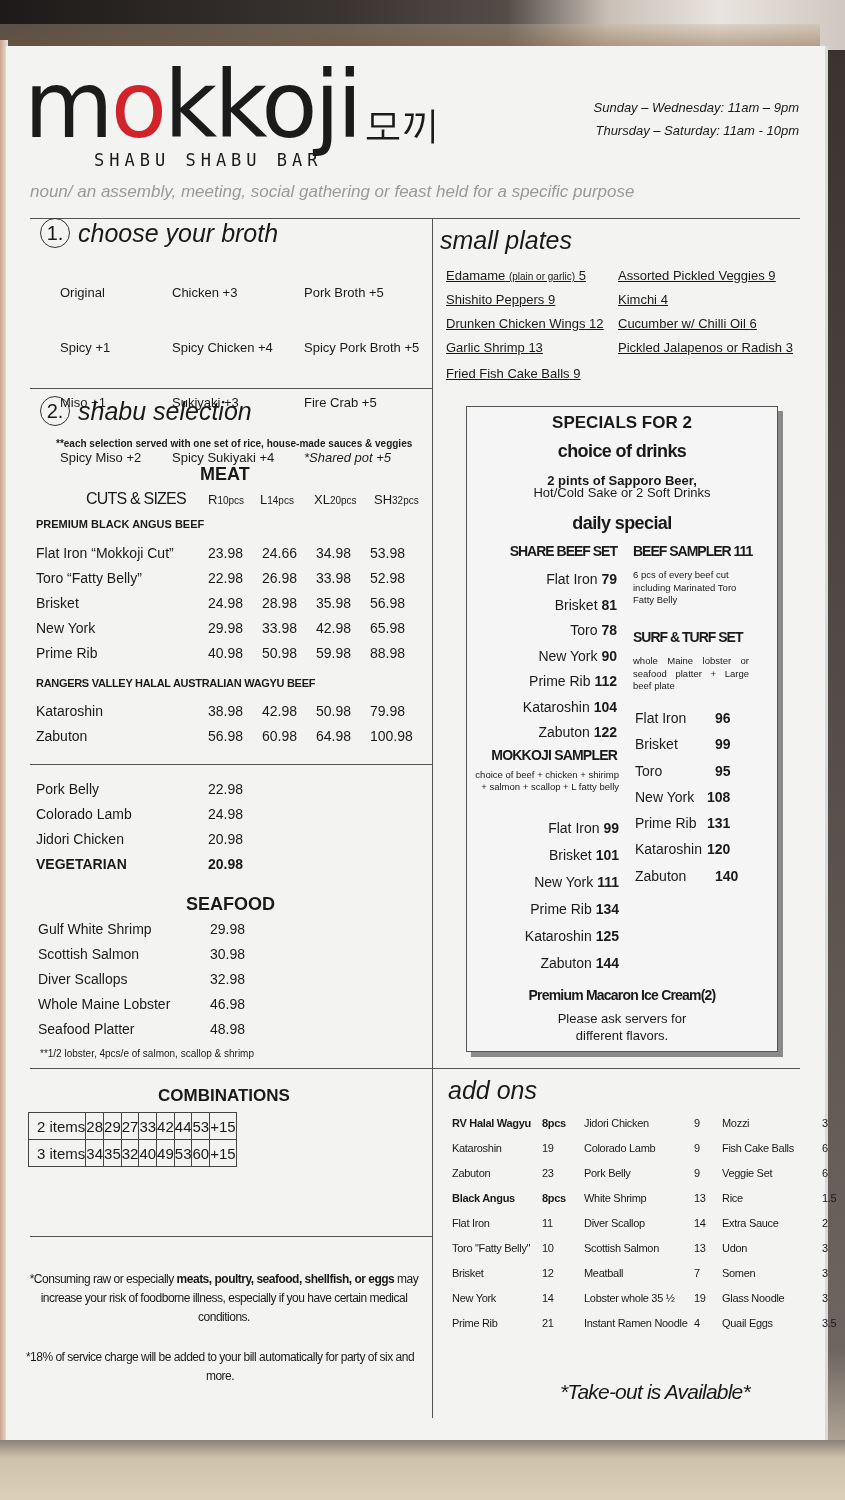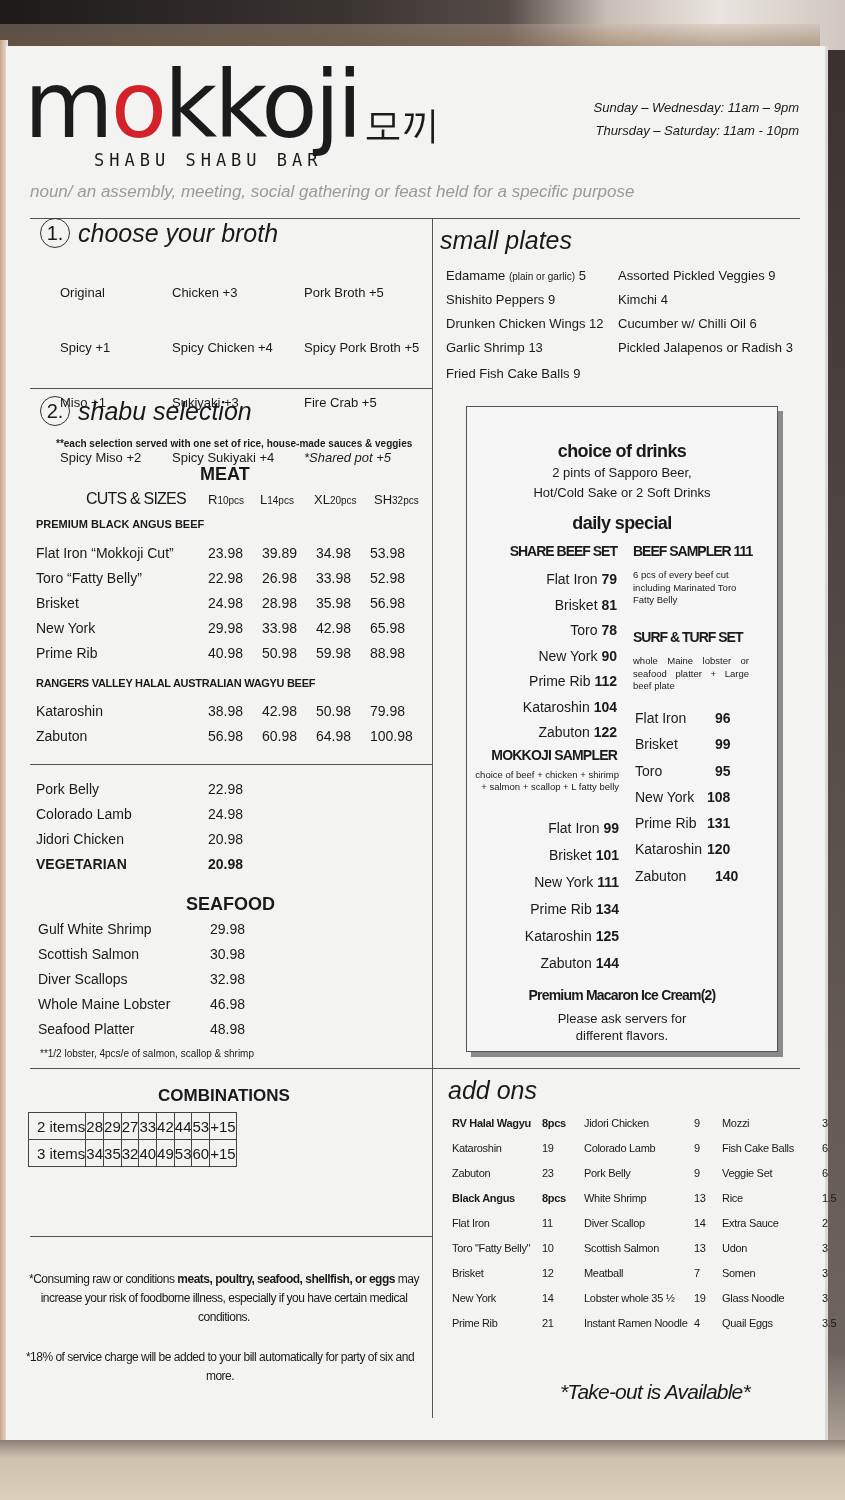--- a/index.html
+++ b/index.html
@@ -36,21 +36,21 @@
   .vline { position: absolute; width: 1px; background: #555; }
 
   .section-title { font-size: 25px; font-style: italic; display: flex; align-items: center; gap: 8px; }
   .num-circle { width: 30px; height: 30px; border: 1px solid #333; border-radius: 50%; display: inline-flex; align-items: center; justify-content: center; font-style: normal; font-size: 20px; }
 
   .broth-grid { left: 54px; top: 216px; display: grid; grid-template-columns: 112px 132px 140px; row-gap: 13px; font-size: 13px; }
   .broth-grid span { height: 19px; margin-top: 23px; }
 
   .small-plates-title { left: 434px; top: 180px; font-size: 25px; font-style: italic; }
   .sp-grid { left: 440px; top: 222px; display: grid; grid-template-columns: 172px 190px; row-gap: 7px; font-size: 13px; }
-  .sp-grid span { height: 17px; }
+  .sp-grid span { height: 17px; text-decoration: underline; }
   .tiny { font-size: 10px; }
 
   .shabu-note { left: 50px; top: 392px; font-size: 10px; font-weight: bold; }
   .meat-title { left: 194px; top: 418px; font-size: 18px; font-weight: bold; }
   .cuts-row { left: 80px; top: 444px; display: flex; font-size: 16px; align-items: baseline; }
   .cuts-row .sz { font-size: 13px; }
   .cuts-row .pcs { font-size: 10px; }
   .cat-label { font-size: 11px; font-weight: bold; }
 
   .price-table { font-size: 14px; }
@@ -150,21 +150,21 @@
     <span style="width:54px;"><span class="sz">L</span><span class="pcs">14pcs</span></span>
     <span style="width:60px;"><span class="sz">XL</span><span class="pcs">20pcs</span></span>
     <span style="width:60px;"><span class="sz">SH</span><span class="pcs">32pcs</span></span>
   </div>
   <div class="abs cat-label" style="left:30px; top:472px;">PREMIUM BLACK ANGUS BEEF</div>
 
   <div class="abs price-table" style="left:30px; top:494px;">
     <div class="price-row">
         <span class="name">Flat Iron “Mokkoji Cut”</span>
         <span class="p">23.98</span>
-        <span class="p">39.89</span>
+        <span class="p">24.66</span>
         <span class="p">34.98</span>
         <span class="p">53.98</span>
       </div>
     <div class="price-row">
         <span class="name">Toro “Fatty Belly”</span>
         <span class="p">22.98</span>
         <span class="p">26.98</span>
         <span class="p">33.98</span>
         <span class="p">52.98</span>
       </div>
@@ -249,22 +249,23 @@
         <span class="p">46.98</span>
       </div>
     <div class="price-row">
         <span class="name">Seafood Platter</span>
         <span class="p">48.98</span>
       </div>
   </div>
   <div class="abs" style="left:34px; top:1002px; font-size:10px;">**1/2 lobster, 4pcs/e of salmon, scallop &amp; shrimp</div>
 
   <div class="abs special-box">
+    <div class="sb-center sb-title">SPECIALS FOR 2</div>
     <div class="sb-center sb-sub narrow" style="top:34px;">choice of drinks</div>
-    <div class="sb-center sb-text" style="top:56px;">2 pints of Sapporo Beer,</div>
+    <div class="sb-center sb-text" style="top:64px;font-weight:bold;">2 pints of Sapporo Beer,</div>
     <div class="sb-center sb-text" style="top:76px;">Hot/Cold Sake or 2 Soft Drinks</div>
     <div class="sb-center sb-sub narrow" style="top:106px;">daily special</div>
 
     <div class="abs" style="left:0; top:136px; width:150px; text-align:right; font-size:14px; font-weight:bold; letter-spacing:-1px;">SHARE BEEF SET</div>
     <div class="abs" style="left:0; top:160px; width:150px; text-align:right; font-size:14px; line-height:25.5px;">
       <div><span>Flat Iron</span> <b>79</b></div>
       <div><span>Brisket</span> <b>81</b></div>
       <div><span>Toro</span> <b>78</b></div>
       <div><span>New York</span> <b>90</b></div>
       <div><span>Prime Rib</span> <b>112</b></div>
@@ -386,16 +387,16 @@
       <span>Glass Noodle</span>
       <span>3</span>
       <span>Prime Rib</span>
       <span>21</span>
       <span>Instant Ramen Noodle</span>
       <span>4</span>
       <span>Quail Eggs</span>
       <span>3.5</span>
     </div>
 
-  <div class="abs disclaimer"><span>*Consuming raw or conditions </span><b>meats, poultry, seafood, shellfish, or eggs</b><span> may increase your risk of foodborne illness, especially if you have certain medical conditions.</span></div>
+  <div class="abs disclaimer"><span>*Consuming raw or especially </span><b>meats, poultry, seafood, shellfish, or eggs</b><span> may increase your risk of foodborne illness, especially if you have certain medical conditions.</span></div>
   <div class="abs service">*18% of service charge will be added to your bill automatically for party of six and more.</div>
   <div class="abs takeout">*Take-out is Available*</div>
 </div>
 
 </body></html>

